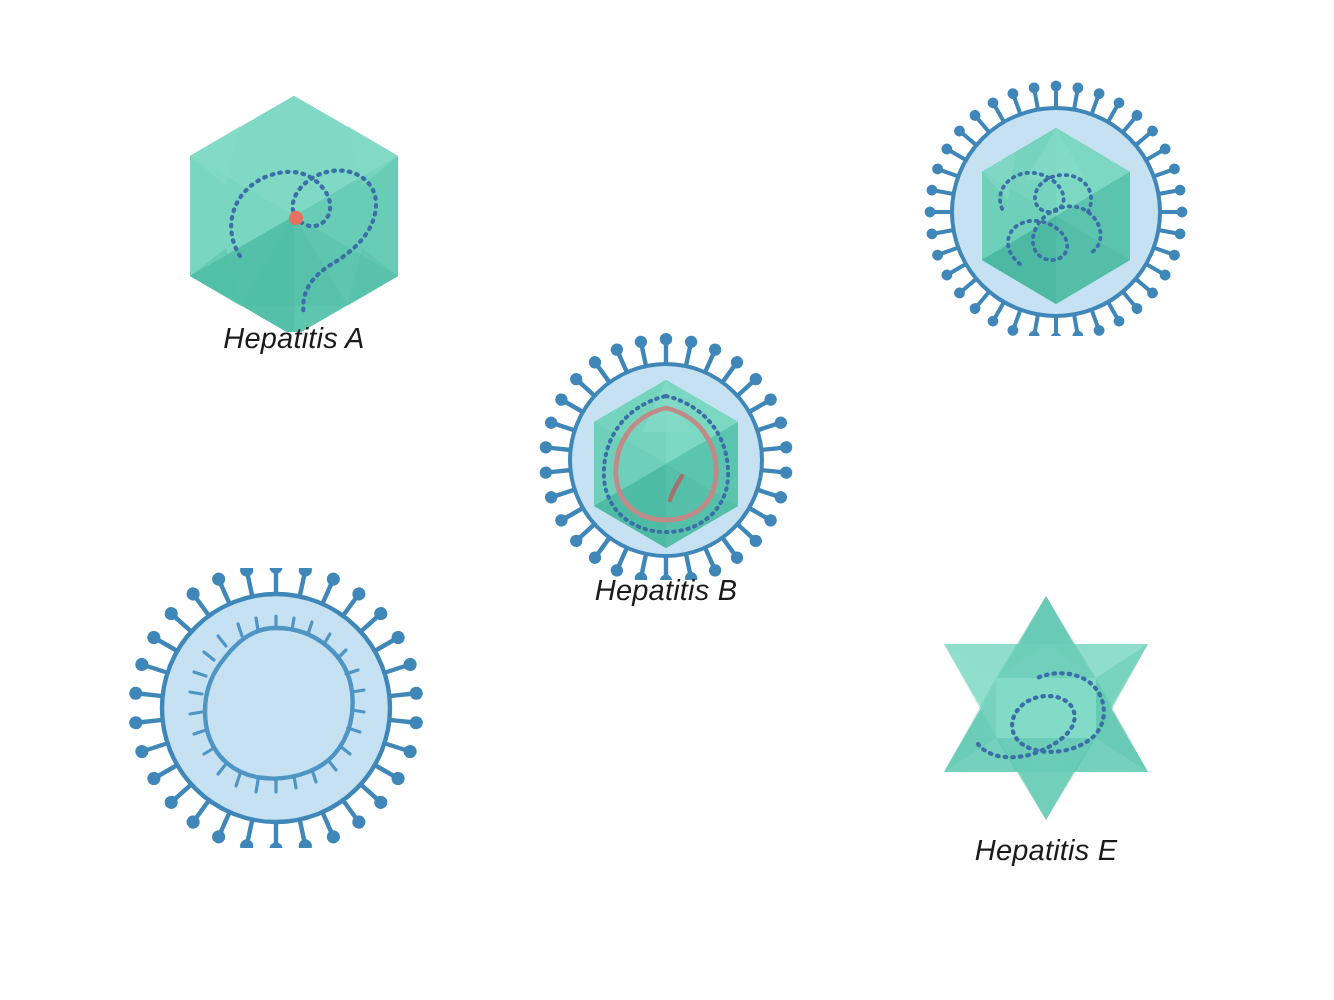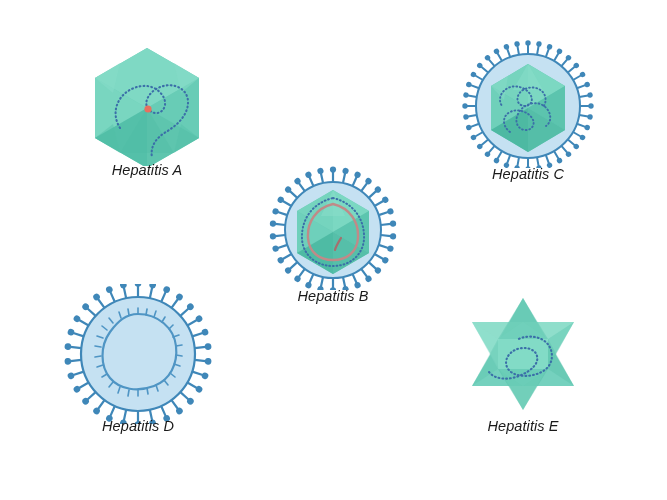--- a/index.html
+++ b/index.html
@@ -356,21 +356,20 @@
         <polygon points="43,50 60,40 56,64" fill="#8fe0cd" opacity="0.35"></polygon>
       </g>
       <g clip-path="url(#hexC)">
         <path d="M62,96 C54,90 54,80 62,76 C70,72 80,76 84,82 C88,88 84,94 78,94
                  C70,94 66,86 70,78 C75,68 88,64 96,70 C104,76 104,86 98,90
                  M96,70 C100,62 96,54 88,52 C80,50 72,54 70,60
                  C68,66 72,70 77,70 C83,70 86,64 82,58 C78,52 68,48 60,52
                  C52,56 50,64 54,70" fill="none" stroke="#3b6fa8" stroke-width="1.9" stroke-linecap="round" stroke-dasharray="0.8 2.8"></path>
       </g>
     </svg>
-    <div class="virus-label">Hepatitis C</div>
   </div>
 
   <div class="virus-figure" id="fig-d">
     <svg class="virus-art" width="160" height="140" viewBox="0 0 160 140">
       <defs>
         <g id="spikeD">
           <line x1="0" y1="0" x2="0" y2="-11" stroke="#3f87b8" stroke-width="2.2" stroke-linecap="round"></line>
           <circle cx="0" cy="-13.5" r="3.3" fill="#3f87b8"></circle>
         </g>
       </defs>
@@ -495,21 +494,20 @@
           <line x1="43" y1="72" x2="37" y2="73"></line>
           <line x1="43" y1="63" x2="37" y2="62"></line>
           <line x1="45" y1="54" x2="39" y2="52"></line>
           <line x1="49" y1="46" x2="44" y2="42"></line>
           <line x1="55" y1="39" x2="51" y2="34"></line>
           <line x1="63" y1="34" x2="61" y2="28"></line>
           <line x1="71" y1="31" x2="70" y2="25"></line>
         </g>
       </g>
     </svg>
-    <div class="virus-label">Hepatitis D</div>
   </div>
 
   <div class="virus-figure" id="fig-e">
     <svg class="virus-art" width="160" height="140" viewBox="0 0 160 140">
       <defs>
         <clipPath id="starE">
           <polygon points="80,12 103,52 149,52 126,92 149,132 103,132 80,172 57,132 11,132 34,92 11,52 57,52"></polygon>
         </clipPath>
       </defs>
       <g>

